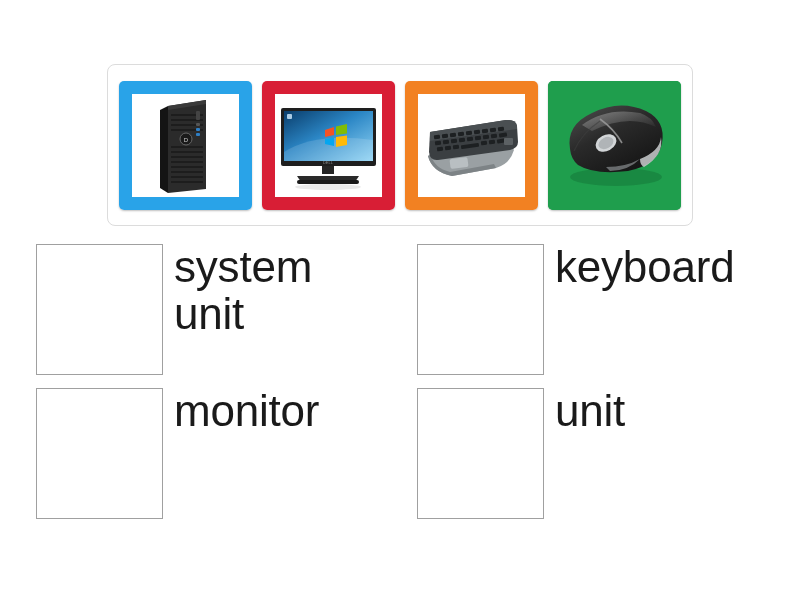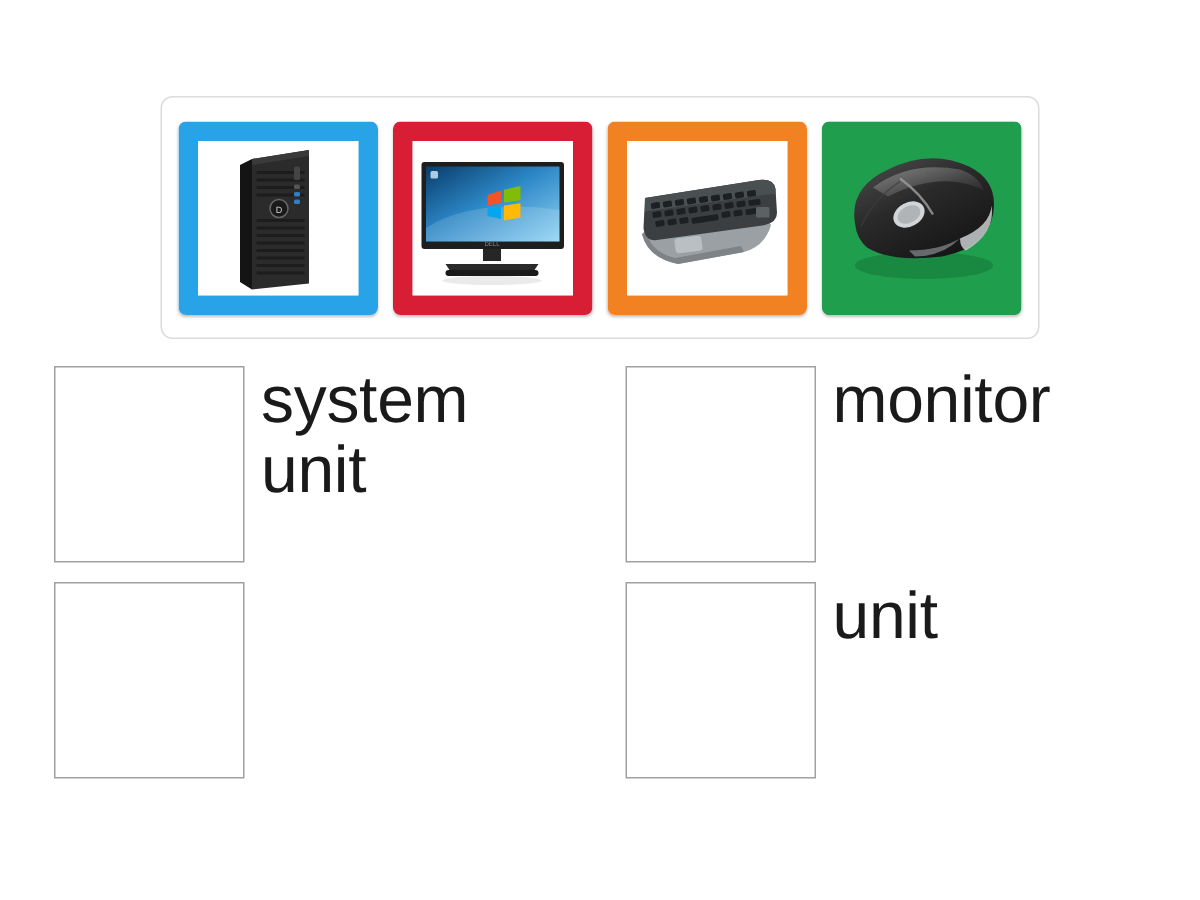--- a/index.html
+++ b/index.html
@@ -273,27 +273,28 @@
 <div id="answer-grid">
 
   <div class="answer-row">
     <div class="answer-cell">
       <div class="drop-box"></div>
       <div class="answer-label wrap">system
 unit</div>
     </div>
     <div class="answer-cell right-col">
       <div class="drop-box"></div>
-      <div class="answer-label">monitor</div>
+      <div class="answer-label">keyboard</div>
     </div>
   </div>
 
   <div class="answer-row">
     <div class="answer-cell">
       <div class="drop-box"></div>
+      <div class="answer-label">monitor</div>
     </div>
     <div class="answer-cell right-col">
       <div class="drop-box"></div>
       <div class="answer-label">unit</div>
     </div>
   </div>
 
 </div>
 
 </body></html>

